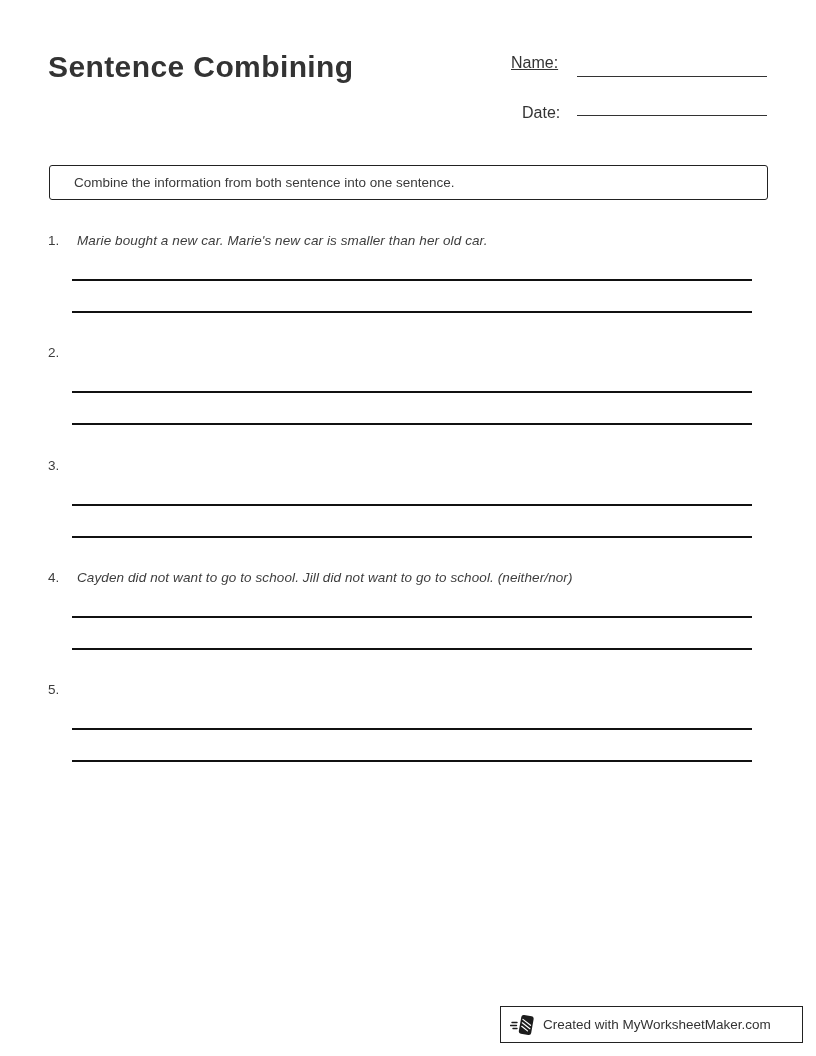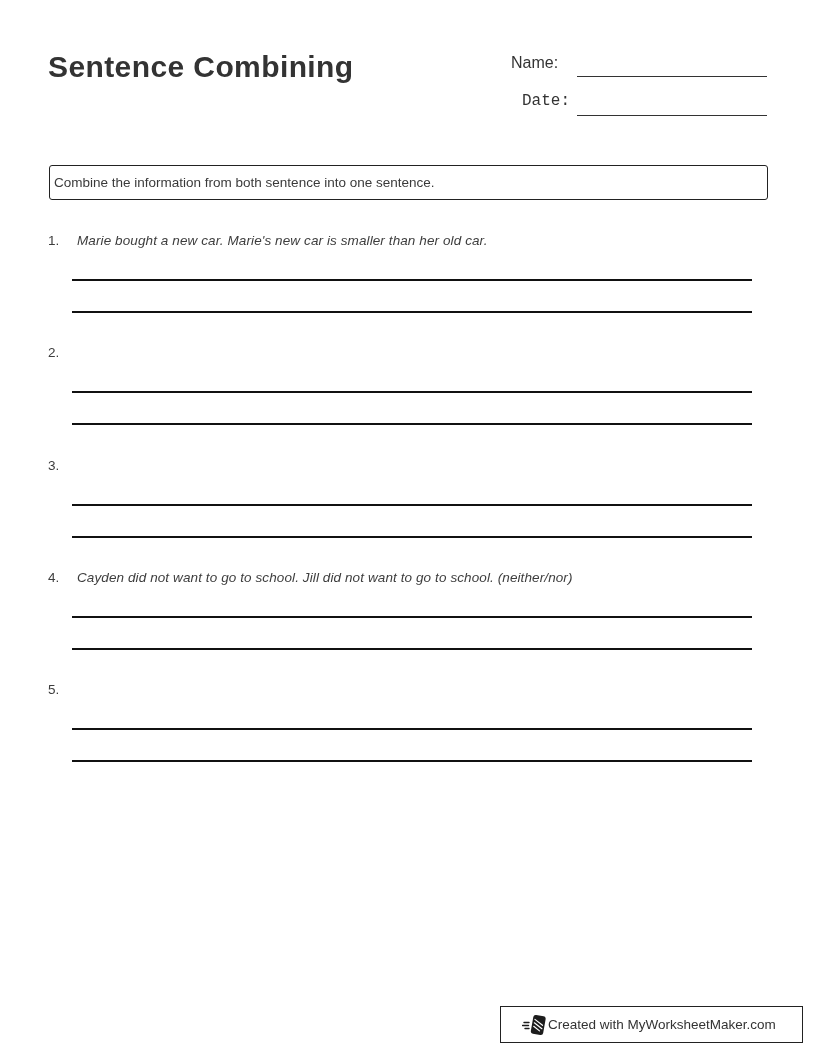--- a/index.html
+++ b/index.html
@@ -21,38 +21,38 @@
     font-size: 30px;
     font-weight: 600;
     letter-spacing: 0.4px;
     color: #333333;
   }
   .field-label {
     position: absolute;
     font-size: 16px;
     color: #333333;
   }
-  .name-label { left: 511px; top: 54px; }
-  .date-label { left: 522px; top: 92px; font-family: Liberation Mono, monospace; }
+  .name-label { left: 511px; top: 54px; text-decoration: underline; }
+  .date-label { left: 522px; top: 104px; }
   .write-line {
     position: absolute;
     border-bottom: 1.4px solid #333333;
     height: 0;
   }
   .name-line { left: 577px; top: 76px; width: 190px; }
   .date-line { left: 577px; top: 115px; width: 190px; }
   .instruction-box {
     position: absolute;
     left: 49px; top: 165px;
     width: 719px; height: 35px;
     border: 1.7px solid #222222;
     border-radius: 3px;
     display: flex;
     align-items: center;
-    padding-left: 4px;
+    padding-left: 24px;
     font-size: 13.5px;
     color: #3a3a3a;
   }
   .item {
     position: absolute;
     left: 0; width: 816px; height: 92px;
   }
   .item-1 { top: 233px; }
   .item-2 { top: 345px; }
   .item-3 { top: 458px; }
@@ -81,21 +81,22 @@
   }
   .ans-line.l1 { top: 46px; }
   .ans-line.l2 { top: 78px; }
   .footer-badge {
     position: absolute;
     left: 500px; top: 1006px;
     width: 303px; height: 37px;
     border: 1.5px solid #222222;
     display: flex;
     align-items: center;
-    padding-left: 21px;
+    gap: 7px;
+    padding-left: 9px;
     background: #ffffff;
   }
   .footer-badge .logo {
     width: 26px; height: 26px;
     flex: 0 0 auto;
     display: block;
   }
   .footer-text {
     font-size: 13.5px;
     color: #333333;

